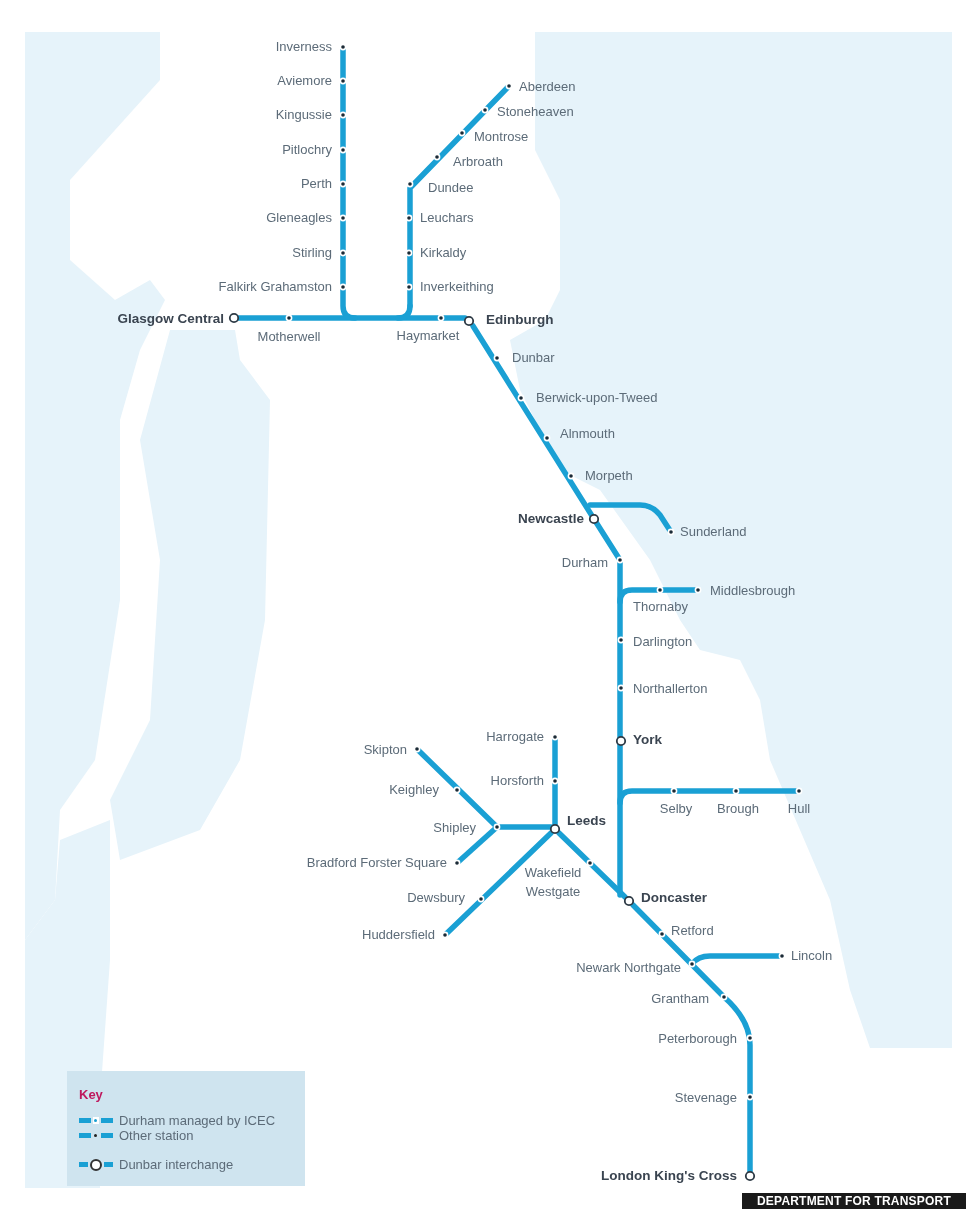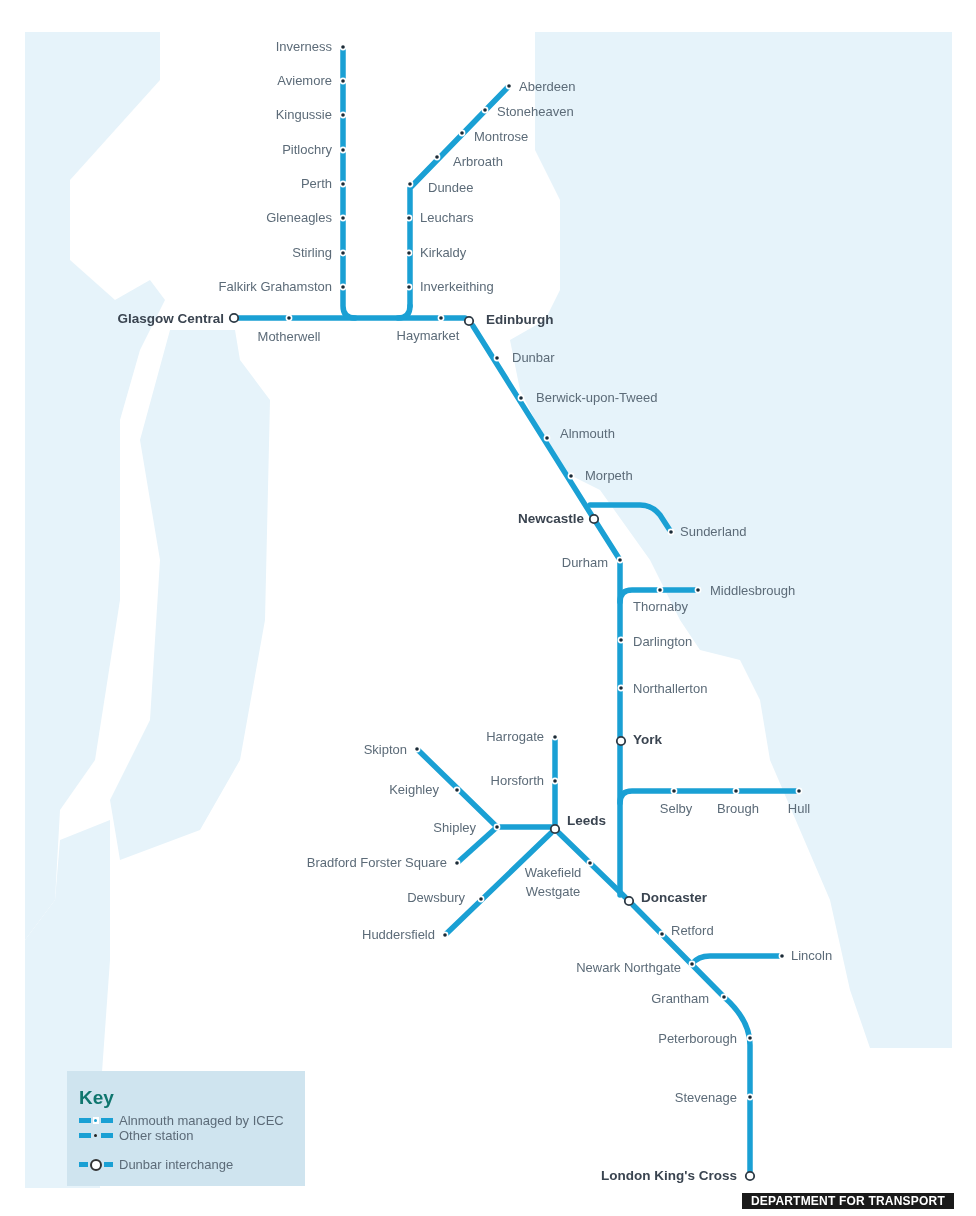--- a/index.html
+++ b/index.html
@@ -1,26 +1,26 @@
 <!DOCTYPE html>
 <html><head>
 <meta charset="utf-8">
 <style>
   html,body{margin:0;padding:0;background:#fff;}
   body{width:976px;height:1216px;position:relative;overflow:hidden;font-family:"Liberation Sans",sans-serif;}
   #map{position:absolute;left:0;top:0;width:976px;height:1216px;}
   .lbl{font-family:"Liberation Sans",sans-serif;font-size:13px;fill:#5c6b78;}
   .lbl.major{font-weight:bold;fill:#3a4450;font-size:13.5px;}
   .key{position:absolute;left:67px;top:1071px;width:238px;height:115px;background:#cfe4ef;}
-  .key-title{position:absolute;left:12px;top:16px;font-size:19px;font-weight:bold;color:#0f766e;}
+  .key-title{position:absolute;left:12px;top:16px;font-size:13px;font-weight:bold;color:#be185d;}
   .key-row{position:absolute;left:12px;height:18px;display:flex;align-items:center;}
   .key-row span.txt{font-size:13px;color:#5c6b78;margin-left:6px;}
   .sw{position:relative;width:34px;height:8px;}
   .sw .bar{position:absolute;top:2px;height:5px;background:#1aa0d4;}
-  .dfT{position:absolute;left:742px;top:1193px;background:#1a1a1a;color:#fff;font-weight:bold;font-size:12px;padding:1px 9px;letter-spacing:0.2px;}
+  .dfT{position:absolute;left:742px;top:1193px;background:#1a1a1a;color:#fff;font-weight:bold;font-size:12px;padding:1px 15px;letter-spacing:0.2px;}
 </style>
 </head>
 <body>
 
 <svg id="map" viewBox="0 0 976 1216" xmlns="http://www.w3.org/2000/svg">
 
   <g fill="#e6f3fa">
     <path d="M25 32 L160 32 L160 80 L70 180 L70 260 L115 300 L150 280 L165 300 L140 350 L120 420 L120 600 L95 760 L60 810 L55 900 L25 940 Z"></path>
     <path d="M25 940 L55 900 L60 840 L110 820 L110 960 L100 1100 L25 1100 Z"></path>
     <path d="M170 330 L235 330 L240 360 L270 400 L265 620 L240 760 L200 830 L120 860 L110 800 L150 720 L160 560 L140 440 Z"></path>
@@ -205,21 +205,21 @@
 
 <div class="key">
   <div class="key-title">Key</div>
   <div class="key-row" style="top:40px">
     <div class="sw">
       <div class="bar" style="left:0;width:12px"></div>
       <div class="bar" style="left:22px;width:12px"></div>
       <div style="position:absolute;left:14px;top:1px;width:6px;height:7px;background:#fff;"></div>
       <div style="position:absolute;left:15px;top:3px;width:3px;height:3px;background:#1aa0d4;border-radius:50%"></div>
     </div>
-    <span class="txt">Alnmouth managed by ICEC</span>
+    <span class="txt">Durham managed by ICEC</span>
   </div>
   <div class="key-row" style="top:55px">
     <div class="sw">
       <div class="bar" style="left:0;width:12px"></div>
       <div class="bar" style="left:22px;width:12px"></div>
       <div style="position:absolute;left:15px;top:3px;width:3px;height:3px;background:#222;border-radius:50%"></div>
     </div>
     <span class="txt">Other station</span>
   </div>
   <div class="key-row" style="top:84px">

